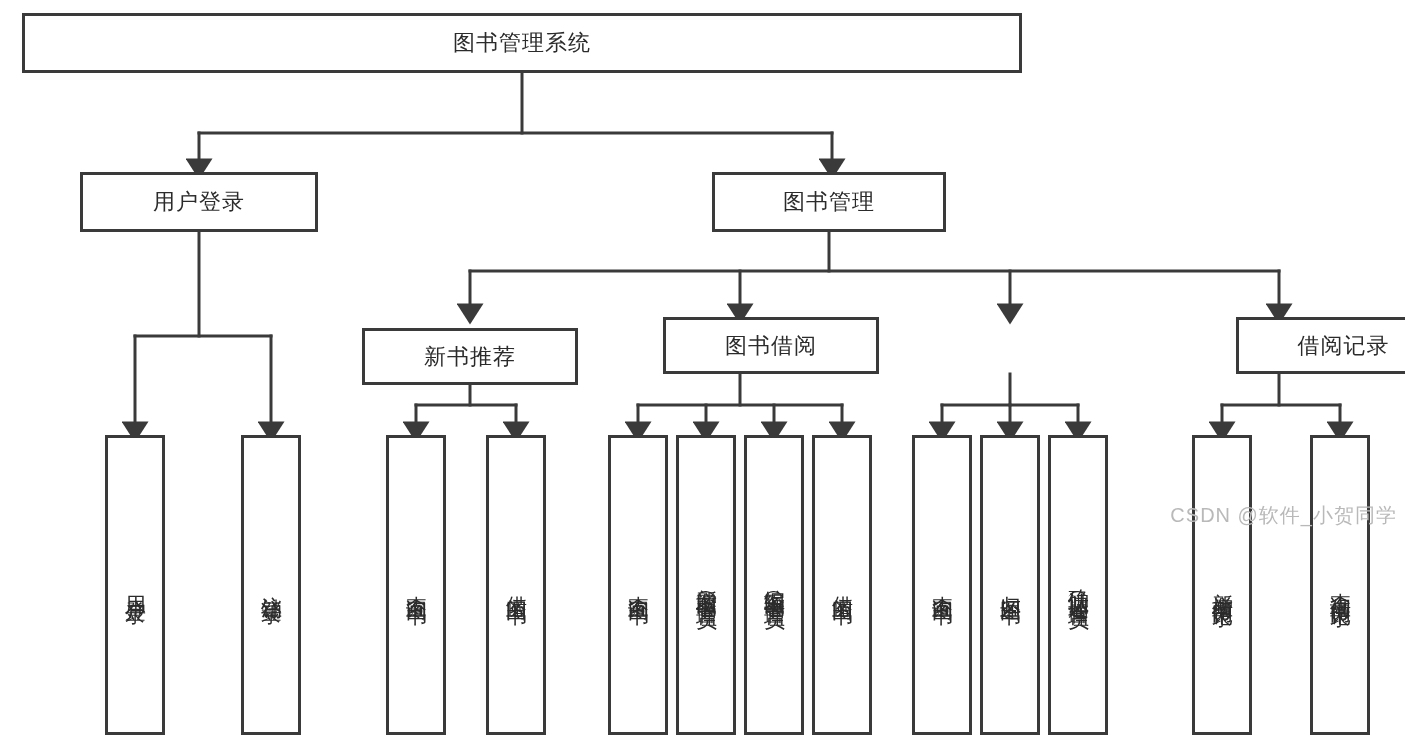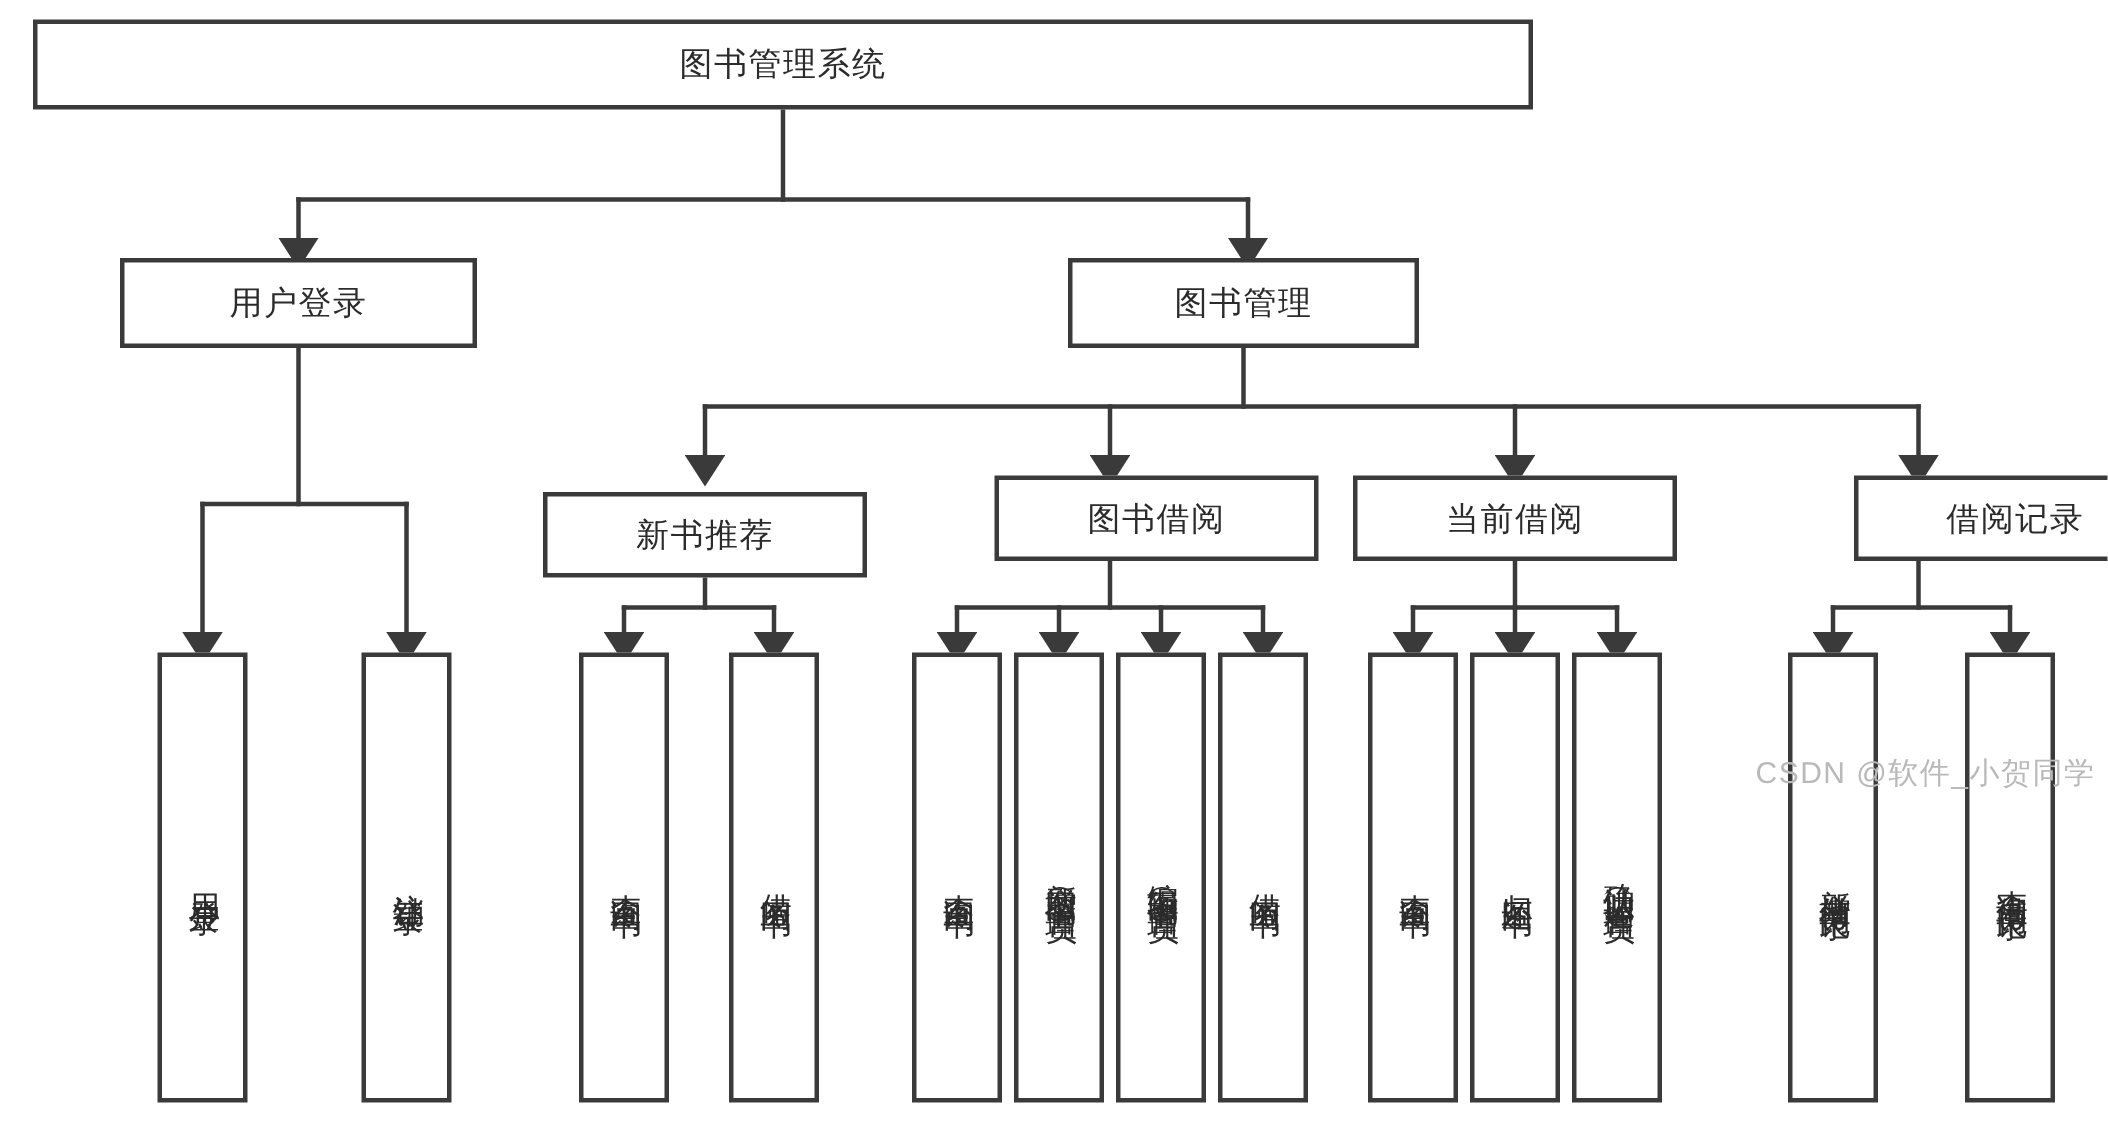--- a/index.html
+++ b/index.html
@@ -151,23 +151,20 @@
   </div>
 
   <div class="node horiz" style="left:362px;top:317px;width:216px;height:57px;margin-top:11px;">
     <span class="label">新书推荐</span>
   </div>
 
   <div class="node horiz" style="left:632px;top:317px;width:216px;height:57px;margin-left:31px;">
     <span class="label">图书借阅</span>
   </div>
 
-  <div class="node horiz" style="left:902px;top:317px;width:216px;height:57px;">
-    <span class="label">当前借阅</span>
-  </div>
 
   <div class="node horiz" style="left:1236px;top:317px;width:215px;height:57px;">
     <span class="label">借阅记录</span>
   </div>
 
   <div class="node vert" style="left:105px;top:435px;width:60px;height:300px;">
     <span class="label">用户登录</span>
   </div>
 
   <div class="node vert" style="left:241px;top:435px;width:60px;height:300px;">

